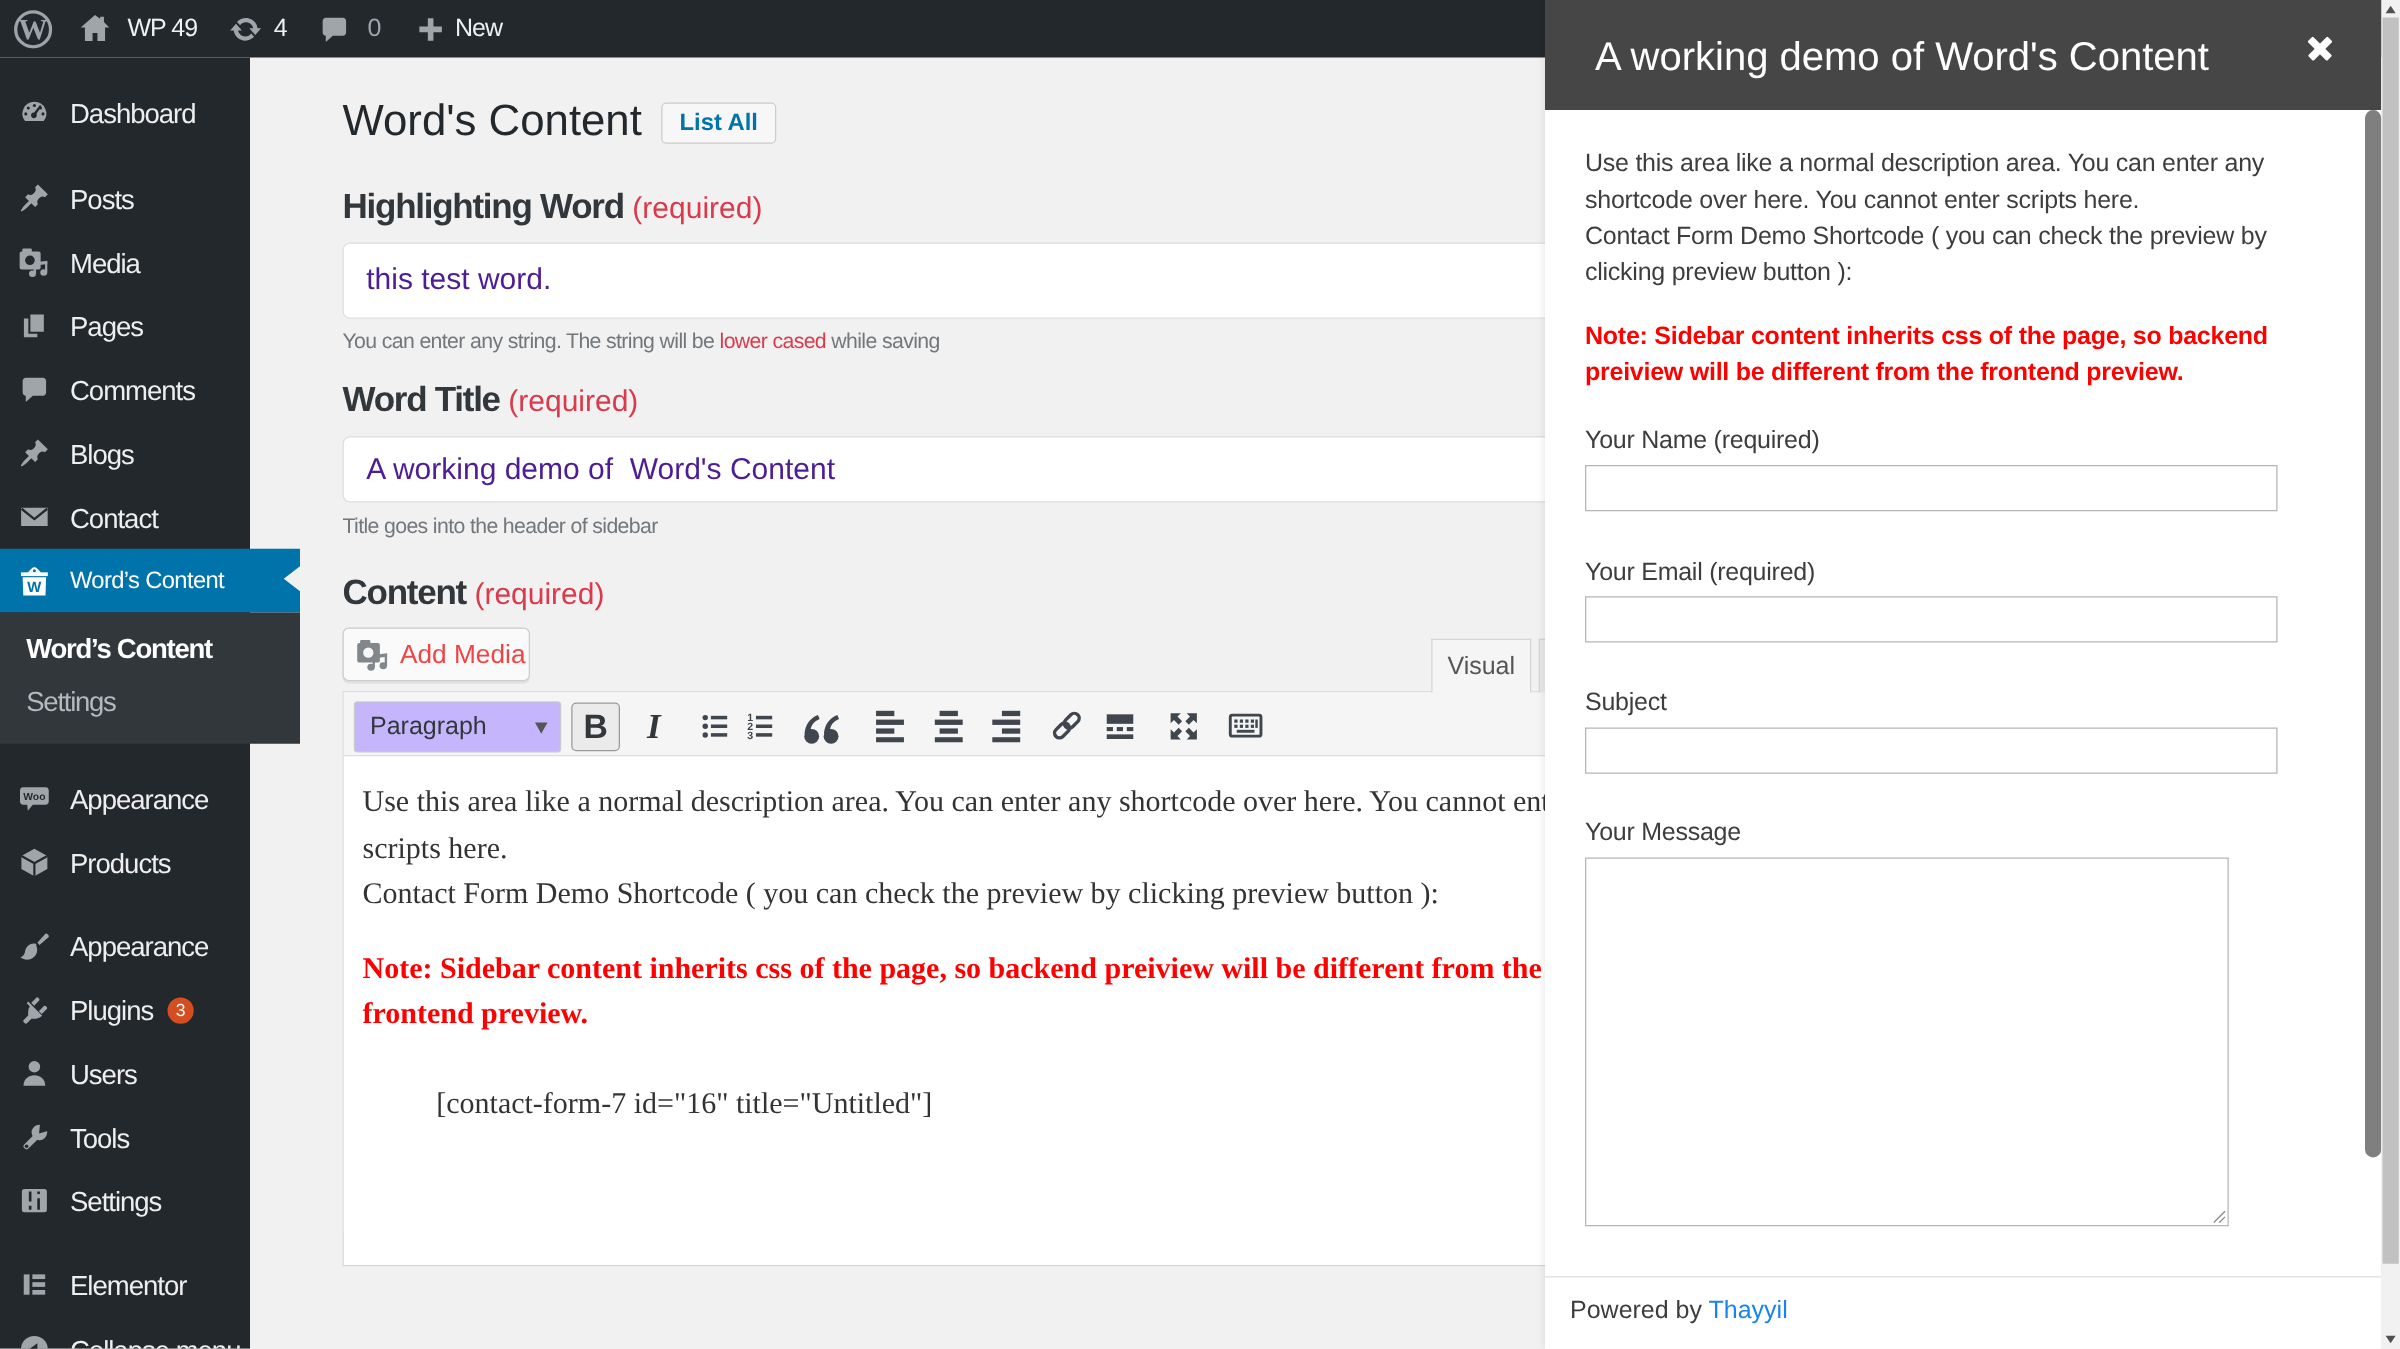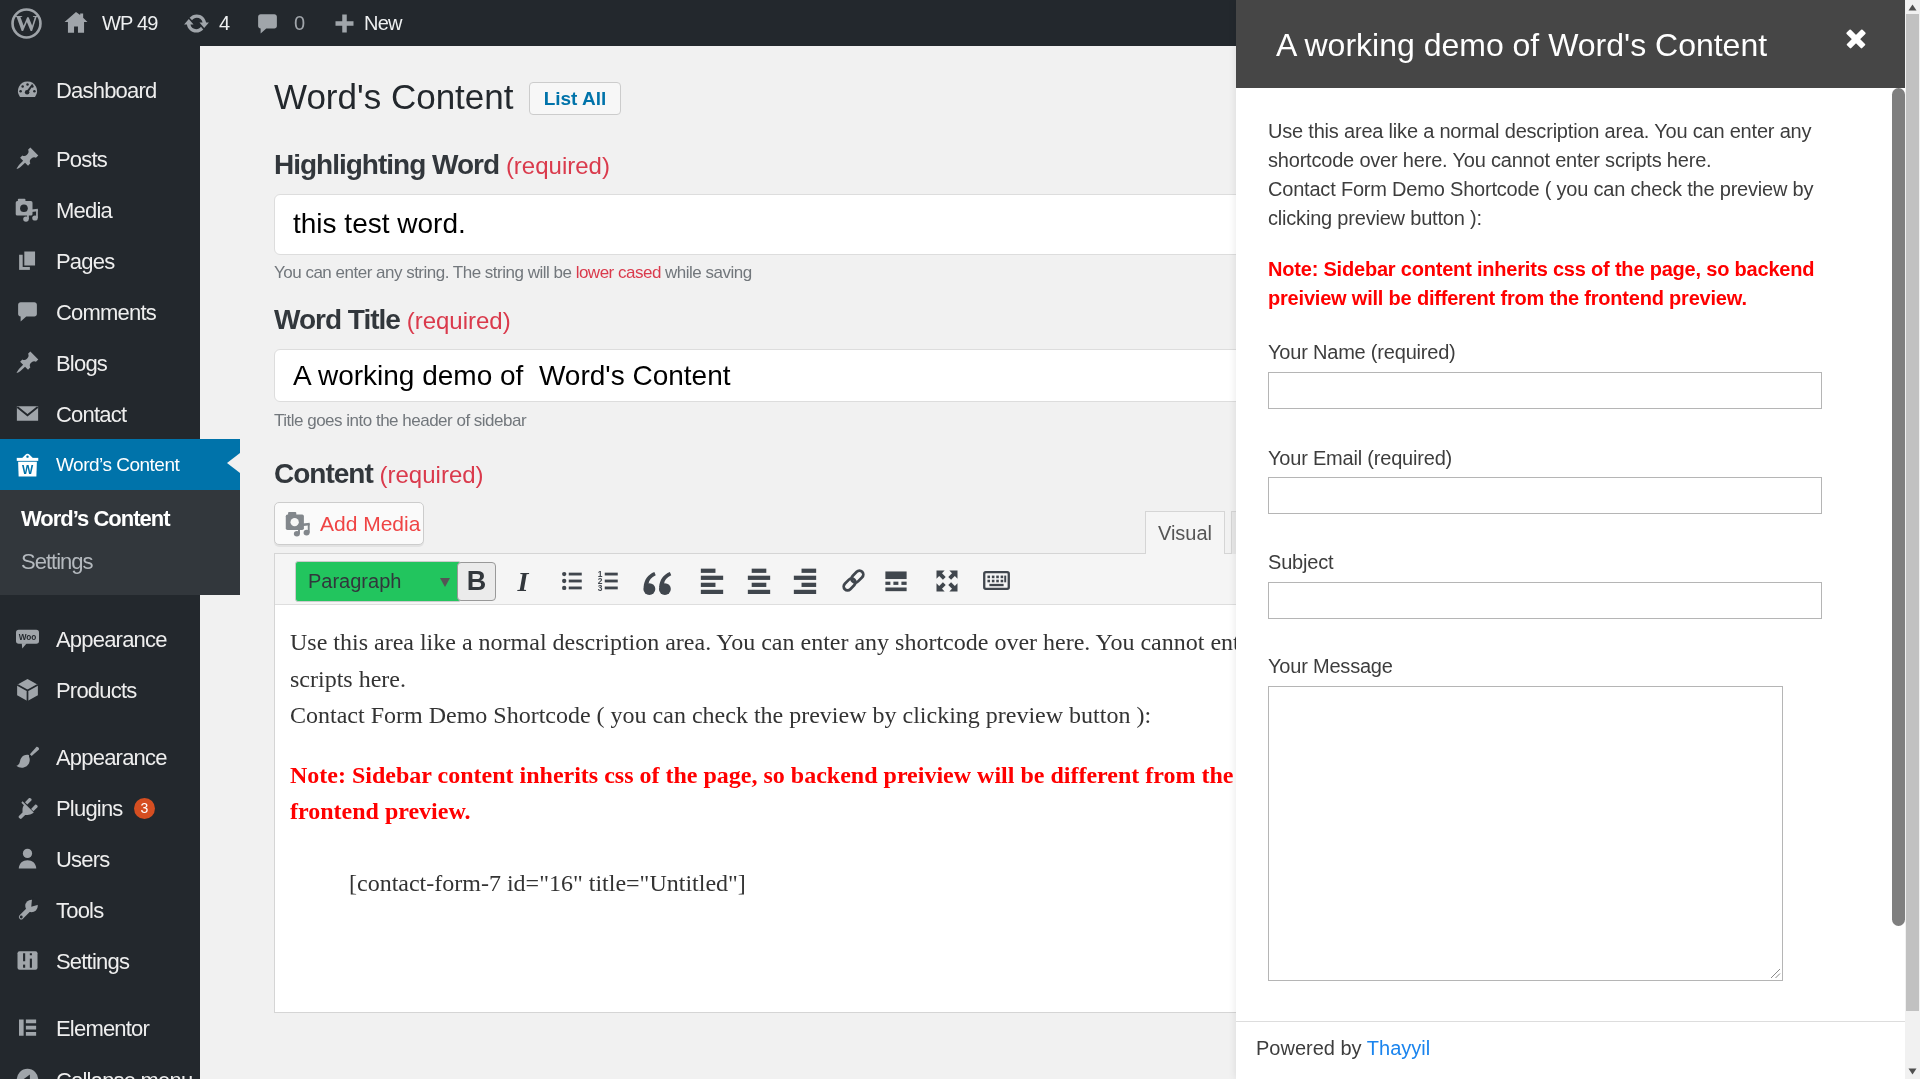--- a/index.html
+++ b/index.html
@@ -20,29 +20,29 @@
 #submenu { position:absolute; left:0; top:444px; width:240px; height:105px; background:#32373c; }
 .smi { position:absolute; left:21px; font-size:22px; color:#b4b9be; white-space:nowrap; letter-spacing:-1px; }
 .notch { position:absolute; left:227px; top:453px; width:0; height:0; border-top:10px solid transparent; border-bottom:10px solid transparent; border-right:13px solid #f1f1f1; z-index:6; }
 .badge { display:inline-block; background:#d54e21; color:#fff; border-radius:50%; width:21px; height:21px; line-height:21px; text-align:center; font-size:14px; }
 
 #content { position:absolute; left:240px; top:46px; width:1680px; height:1033px; background:#f1f1f1; }
 h1.pagetitle { position:absolute; left:274px; top:77px; font-size:35px; font-weight:400; color:#23282d; }
 .listall { position:absolute; left:529px; top:82px; width:92px; height:33px; background:#f7f7f7; border:1px solid #ccc; border-radius:4px; color:#0073aa; font-size:19px; font-weight:700; text-align:center; line-height:31px; }
 .h2lab { position:absolute; font-size:28px; font-weight:700; color:#32373c; white-space:nowrap; letter-spacing:-1px; }
 .h2lab .req { font-weight:400; color:#da3a4c; font-size:24px; letter-spacing:0; }
-.txtinput { position:absolute; left:274px; width:1616px; height:53px; background:#fff; border:1px solid #ddd; border-radius:6px; font-size:28px; color:#000000; padding:0 18px; line-height:51px; white-space:pre; }
+.txtinput { position:absolute; left:274px; width:1616px; height:53px; background:#fff; border:1px solid #ddd; border-radius:6px; font-size:24px; color:#4c1d95; padding:0 18px; line-height:51px; white-space:pre; }
 .helper { position:absolute; left:274px; font-size:17px; color:#72777c; white-space:nowrap; letter-spacing:-0.5px; }
 .helper .red { color:#da3a4c; }
 
 #addmedia { position:absolute; left:274px; top:502px; width:150px; height:43px; background:#fafafa; border:1px solid #ccc; border-radius:5px; box-shadow:0 2px 0 rgba(0,0,0,0.06); }
 .tab { position:absolute; top:511px; height:43px; z-index:2; background:#f5f5f5; border:1px solid #d5d5d5; border-bottom:none; color:#555; font-size:20px; text-align:center; }
 #editor { position:absolute; left:274px; top:553px; width:1616px; height:460px; background:#fff; border:1px solid #d5d5d5; }
 #toolbar { position:absolute; left:0; top:0; width:100%; height:51px; background:#f5f5f5; border-bottom:1px solid #dedede; }
-#paraselect { position:absolute; left:20px; top:7px; width:166px; height:41px; background:#22c55e; border:1px solid #ccc; border-radius:3px; font-size:20px; color:#32373c; line-height:39px; padding-left:12px; }
+#paraselect { position:absolute; left:8px; top:7px; width:166px; height:41px; background:#c4b5fd; border:1px solid #ccc; border-radius:3px; font-size:20px; color:#32373c; line-height:39px; padding-left:12px; }
 #paraselect .tri { position:absolute; right:10px; top:16px; width:0; height:0; border-left:5.5px solid transparent; border-right:5.5px solid transparent; border-top:9px solid #555; }
 .tbtn { position:absolute; top:10px; width:34px; height:35px; display:flex; align-items:center; justify-content:center; } .tbtn svg { margin-top:-2px; } #bbtn.tbtn, #ibtn.tbtn { margin-top:0; }
 #bbtn { left:182px; top:8px; width:39px; height:39px; background:#ebebeb; border:1px solid #999; border-radius:4px; font-weight:700; font-size:27px; color:#32373c; }
 #ibtn { left:231px; top:8px; height:39px; font-style:italic; font-family:"Liberation Serif",serif; font-weight:700; font-size:28px; color:#32373c; }
 #edbody { position:absolute; left:0; top:52px; width:100%; height:380px; background:#fff; font-family:"Liberation Serif",serif; font-size:24px; color:#333; }
 #edbody .line { position:absolute; left:15px; white-space:nowrap; }
 #statusbar { position:absolute; left:0; top:432px; width:100%; height:25px; background:#fff; border-top:1px solid #e5e5e5; font-size:18px; color:#3c434a; }
 
 #panel { position:absolute; left:1236px; top:0; width:669px; height:1079px; background:#fff; z-index:10; box-shadow:0 0 8px rgba(0,0,0,.10); }
 #phead { position:absolute; left:0; top:0; width:669px; height:88px; background:#464646; color:#fff; }

